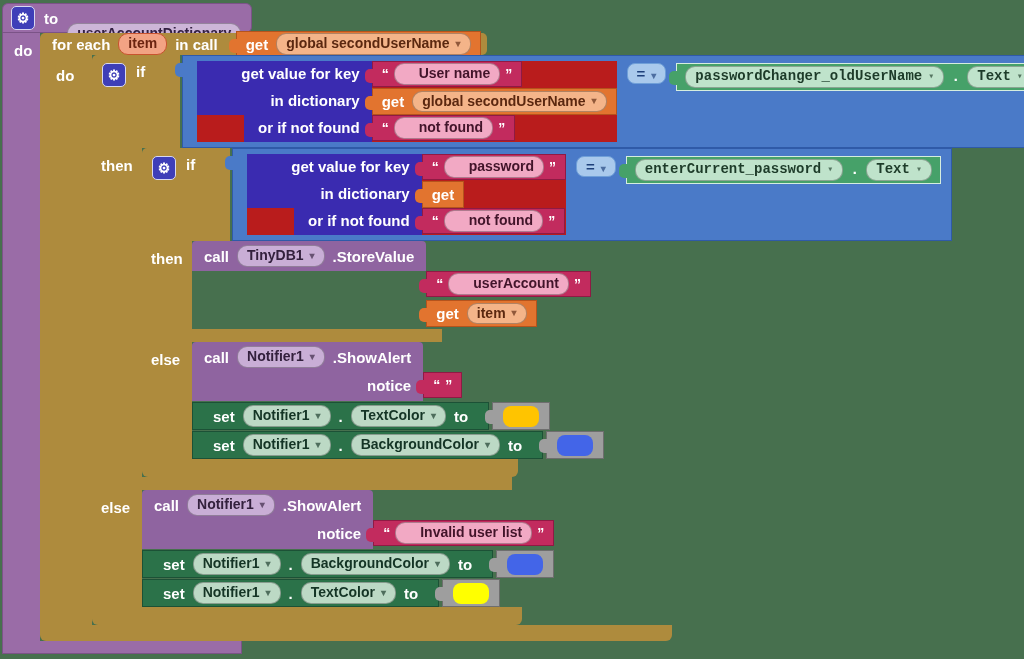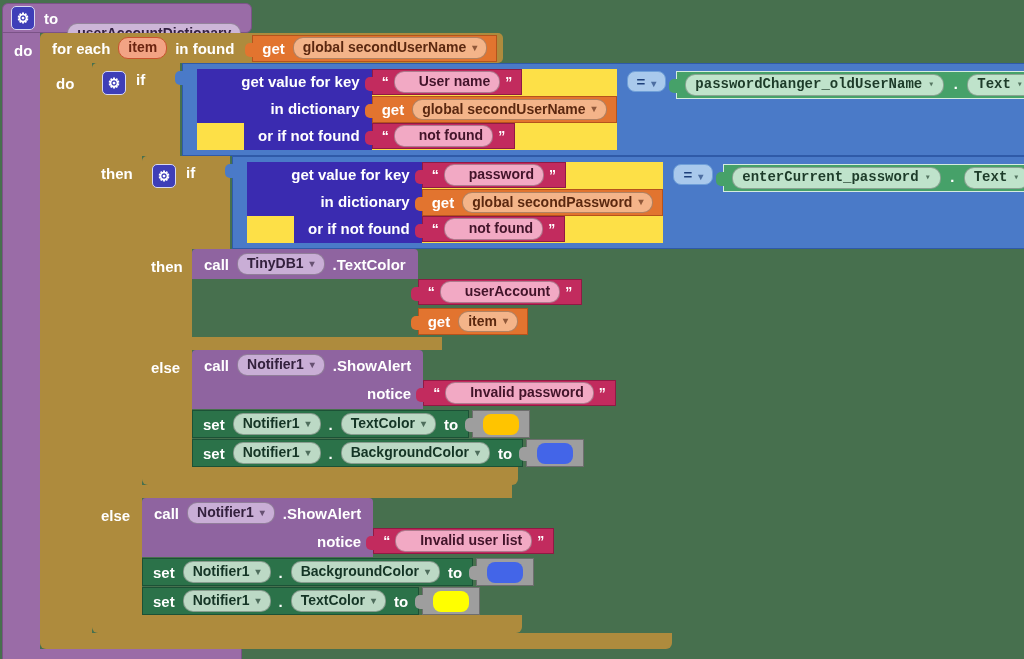--- a/index.html
+++ b/index.html
@@ -6,21 +6,21 @@
   .ws{position:relative;width:1024px;height:659px;background:#47704E;overflow:hidden;
       font-family:"Liberation Sans",sans-serif;font-size:15px;font-weight:600;color:#fff;}
   .proc{position:absolute;left:2px;top:3px;display:flex;flex-direction:column;align-items:flex-start;}
   .proc-head{display:flex;align-items:center;gap:9px;background:#9A6CA7;border:1px solid #7B5387;
       border-radius:6px 6px 6px 0;padding:2px 10px 2px 8px;height:24px;}
   .row{display:flex;align-items:stretch;}
   .proc-do{width:38px;background:#9A6CA7;border-left:1px solid #7B5387;box-sizing:border-box;
       padding:9px 0 0 11px;}
   .fe{display:flex;flex-direction:column;align-items:flex-start;}
   .fe-head{display:flex;align-items:center;gap:8px;background:#AE8B3D;border-radius:5px 5px 5px 0;
-      padding:1px 6px 1px 12px;height:30px;box-sizing:border-box;}
+      padding:1px 6px 1px 12px;height:22px;box-sizing:border-box;}
   .fe-do{width:52px;background:#AE8B3D;box-sizing:border-box;padding:12px 0 0 16px;}
   .ifc{display:flex;flex-direction:column;align-items:flex-start;}
   .if-head{width:88px;background:#AE8B3D;box-sizing:border-box;display:flex;align-items:flex-start;
       gap:10px;padding:8px 0 0 10px;border-radius:5px 0 0 0;}
   .alabel{width:50px;background:#AE8B3D;box-sizing:border-box;padding:9px 0 0 9px;}
   .between{height:13px;background:#AE8B3D;}
   .b-if2{width:300px;}
   .b-if1{width:420px;}
   .cfoot{background:#AE8B3D;border-radius:0 0 6px 6px;}
   .f-if2{width:376px;height:18px;}
@@ -39,41 +39,41 @@
   .sage{background:#BCD9C5;color:#143425;}
   .purple-c{background:#C9AED6;color:#33203D;}
   .dd::after{content:"\25BE";font-size:10px;margin-left:6px;opacity:.65;}
   .plug{position:relative;}
   .plug::before{content:"";position:absolute;left:-8px;top:7px;width:9px;height:14px;
       border-radius:5px 0 0 5px;background:inherit;}
   .eq{background:#4A7AC8;border:1px solid #2F5AA8;display:flex;align-items:flex-start;gap:10px;
       padding:5px 10px 5px 14px;align-self:flex-start;margin-left:2px;}
   .eqchip{background:#A9C9EC;border:1px solid #6F9FD8;border-radius:8px;color:#1D3F7A;
       padding:1px 9px;margin-top:2px;font-weight:700;}
-  .cutout{background:#fde047;}
+  .cutout{background:#b91c1c;}
   .dict{display:grid;grid-template-columns:max-content max-content;}
   .dlabel{background:#3A2BB0;text-align:right;padding:4px 12px 0 14px;height:27px;box-sizing:border-box;white-space:nowrap;}
   .dchild{height:27px;display:flex;align-items:flex-start;}
   .r1c1{grid-area:1/1;}.r1c2{grid-area:1/2;}.r2c1{grid-area:2/1;}.r2c2{grid-area:2/2;}
   .r3c1{grid-area:3/1;margin-left:47px;}.r3c2{grid-area:3/2;}
   .txt{background:#C22B5E;border:1px solid #8F1A44;display:inline-flex;align-items:center;gap:5px;
       padding:0 9px;height:26px;box-sizing:border-box;}
   .q{font-weight:700;font-size:14px;}
   .get{background:#E2742F;border:1px solid #B5531C;display:inline-flex;align-items:center;gap:8px;
       padding:0 9px;height:27px;box-sizing:border-box;}
   .getter{background:#46A169;border:1px solid #D5EDDF;display:inline-flex;align-items:center;gap:7px;
       padding:0 8px;height:28px;box-sizing:border-box;margin-top:2px;font-family:Liberation Mono, monospace;}
   .dot{font-weight:700;}
   .call{display:grid;grid-template-columns:max-content max-content;}
   .call-head{background:#8F64A0;display:flex;align-items:center;gap:8px;padding:0 12px;height:30px;
       box-sizing:border-box;border-radius:4px 4px 0 0;white-space:nowrap;}
   .call-label{background:#8F64A0;text-align:right;padding:5px 12px 0 12px;height:29px;box-sizing:border-box;white-space:nowrap;}
   .call-child{height:29px;display:flex;align-items:flex-start;}
   .set{background:#2B7249;border:1px solid #1C5136;display:inline-flex;align-items:center;gap:8px;
-      padding:0 10px;height:28px;box-sizing:border-box;}
+      padding:0 20px;height:28px;box-sizing:border-box;}
   .colorblk{background:#9E9E9E;border:1px solid #6E6E6E;display:inline-flex;align-items:center;
       padding:0 10px;height:28px;box-sizing:border-box;margin-left:3px;}
   .swatch{width:36px;height:21px;border-radius:8px;}
   .vstack{display:flex;flex-direction:column;align-items:flex-start;gap:1px;}
   .hrow{display:flex;align-items:flex-start;}
 </style>
 </head>
 <body>
 
 <div class="ws">
@@ -85,21 +85,21 @@
       <span class="chip lav">userAccountDictionary</span>
     </div>
 
     <div class="row">
       <div class="proc-do">do</div>
 
       <div class="fe">
         <div class="fe-head">
           <span>for each</span>
           <span class="chip coral">item</span>
-          <span>in found</span>
+          <span>in call</span>
           <div class="get plug" style="margin-left:10px;">
             <span>get</span>
             <span class="chip orange-c dd">global secondUserName</span>
           </div>
         </div>
 
         <div class="row">
           <div class="fe-do">do</div>
 
           <div class="ifc">
@@ -163,21 +163,20 @@
                             <div class="txt plug">
                               <span class="q">“</span>
                               <span class="chip pink">password</span>
                               <span class="q">”</span>
                             </div>
                           </div>
                           <div class="dlabel r2c1">in dictionary</div>
                           <div class="dchild r2c2">
                             <div class="get plug">
                               <span>get</span>
-                              <span class="chip orange-c dd">global secondPassword</span>
                             </div>
                           </div>
                           <div class="dlabel r3c1">or if not found</div>
                           <div class="dchild r3c2">
                             <div class="txt plug">
                               <span class="q">“</span>
                               <span class="chip pink">not found</span>
                               <span class="q">”</span>
                             </div>
                           </div>
@@ -191,21 +190,21 @@
                       </div>
                     </div>
                   </div>
 
                   <div class="row">
                     <div class="alabel">then</div>
                     <div class="call">
                       <div class="call-head r1c1">
                         <span>call</span>
                         <span class="chip purple-c dd">TinyDB1</span>
-                        <span>.TextColor</span>
+                        <span>.StoreValue</span>
                       </div>
                       <div class="call-child r2c2">
                         <div class="txt plug">
                           <span class="q">“</span>
                           <span class="chip pink">userAccount</span>
                           <span class="q">”</span>
                         </div>
                       </div>
                       <div class="call-child r3c2">
                         <div class="get plug">
@@ -224,21 +223,20 @@
                       <div class="call">
                         <div class="call-head r1c1">
                           <span>call</span>
                           <span class="chip purple-c dd">Notifier1</span>
                           <span>.ShowAlert</span>
                         </div>
                         <div class="call-label r2c1">notice</div>
                         <div class="call-child r2c2">
                           <div class="txt plug">
                             <span class="q">“</span>
-                            <span class="chip pink">Invalid password</span>
                             <span class="q">”</span>
                           </div>
                         </div>
                       </div>
                       <div class="hrow">
                         <div class="set">
                           <span>set</span>
                           <span class="chip sage dd">Notifier1</span>
                           <span class="dot">.</span>
                           <span class="chip sage dd">TextColor</span>

